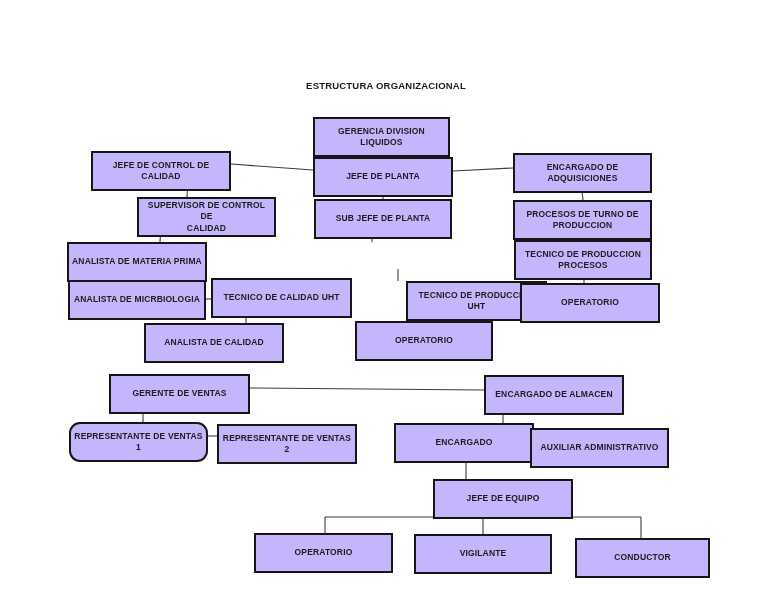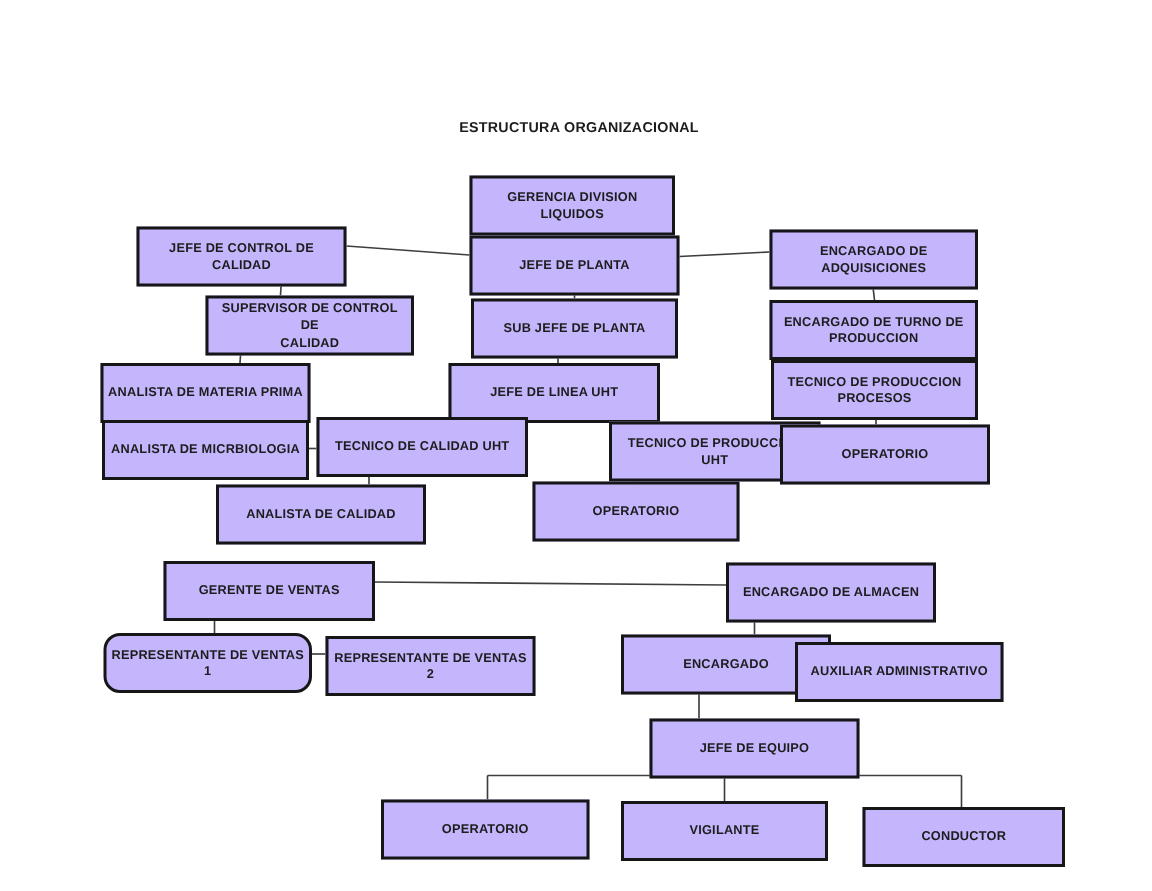--- a/index.html
+++ b/index.html
@@ -83,36 +83,35 @@
   </svg>
 
   <div class="box" style="left:313px;top:117px;width:137px;height:27px;">GERENCIA DIVISION LIQUIDOS</div>
   <div class="box" style="left:91px;top:151px;width:140px;height:28px;">JEFE DE CONTROL DE CALIDAD</div>
   <div class="box" style="left:313px;top:157px;width:140px;height:27px;">JEFE DE PLANTA</div>
   <div class="box" style="left:513px;top:153px;width:139px;height:30px;">ENCARGADO DE
 ADQUISICIONES</div>
   <div class="box" style="left:93px;top:197px;width:139px;height:30px;margin-left:44px;">SUPERVISOR DE CONTROL DE
 CALIDAD</div>
   <div class="box" style="left:314px;top:199px;width:138px;height:28px;">SUB JEFE DE PLANTA</div>
-  <div class="box" style="left:513px;top:200px;width:139px;height:30px;">ENCARGADO DE TURNO DE
+  <div class="box" style="left:513px;top:200px;width:139px;height:30px;">PROCESOS DE TURNO DE
 PRODUCCION</div>
   <div class="box" style="left:67px;top:242px;width:140px;height:26px;">ANALISTA DE MATERIA PRIMA</div>
-  <div class="box" style="left:299px;top:242px;width:141px;height:27px;">JEFE DE LINEA UHT</div>
   <div class="box" style="left:514px;top:240px;width:138px;height:31px;">TECNICO DE PRODUCCION
 PROCESOS</div>
   <div class="box" style="left:68px;top:280px;width:138px;height:28px;">ANALISTA DE MICRBIOLOGIA</div>
   <div class="box" style="left:211px;top:278px;width:141px;height:29px;">TECNICO DE CALIDAD UHT</div>
   <div class="box" style="left:358px;top:281px;width:141px;height:16px;margin-left:48px;">TECNICO DE PRODUCCION UHT</div>
   <div class="box" style="left:520px;top:283px;width:140px;height:27px;">OPERATORIO</div>
   <div class="box" style="left:144px;top:323px;width:140px;height:27px;">ANALISTA DE CALIDAD</div>
   <div class="box" style="left:355px;top:321px;width:138px;height:27px;">OPERATORIO</div>
   <div class="box" style="left:109px;top:374px;width:141px;height:28px;">GERENTE DE VENTAS</div>
   <div class="box" style="left:69px;top:422px;width:139px;height:28px;border-radius:11px;">REPRESENTANTE DE VENTAS 1</div>
   <div class="box" style="left:217px;top:424px;width:140px;height:28px;">REPRESENTANTE DE VENTAS 2</div>
   <div class="box" style="left:484px;top:375px;width:140px;height:29px;">ENCARGADO DE ALMACEN</div>
-  <div class="box" style="left:394px;top:423px;width:140px;height:29px;margin-left:20px;">ENCARGADO</div>
+  <div class="box" style="left:394px;top:423px;width:140px;height:29px;">ENCARGADO</div>
   <div class="box" style="left:530px;top:428px;width:139px;height:26px;">AUXILIAR ADMINISTRATIVO</div>
   <div class="box" style="left:433px;top:479px;width:140px;height:28px;">JEFE DE EQUIPO</div>
   <div class="box" style="left:254px;top:533px;width:139px;height:29px;">OPERATORIO</div>
   <div class="box" style="left:414px;top:534px;width:138px;height:29px;">VIGILANTE</div>
   <div class="box" style="left:575px;top:538px;width:135px;height:29px;">CONDUCTOR</div>
 
 </div>
 
 </body></html>

